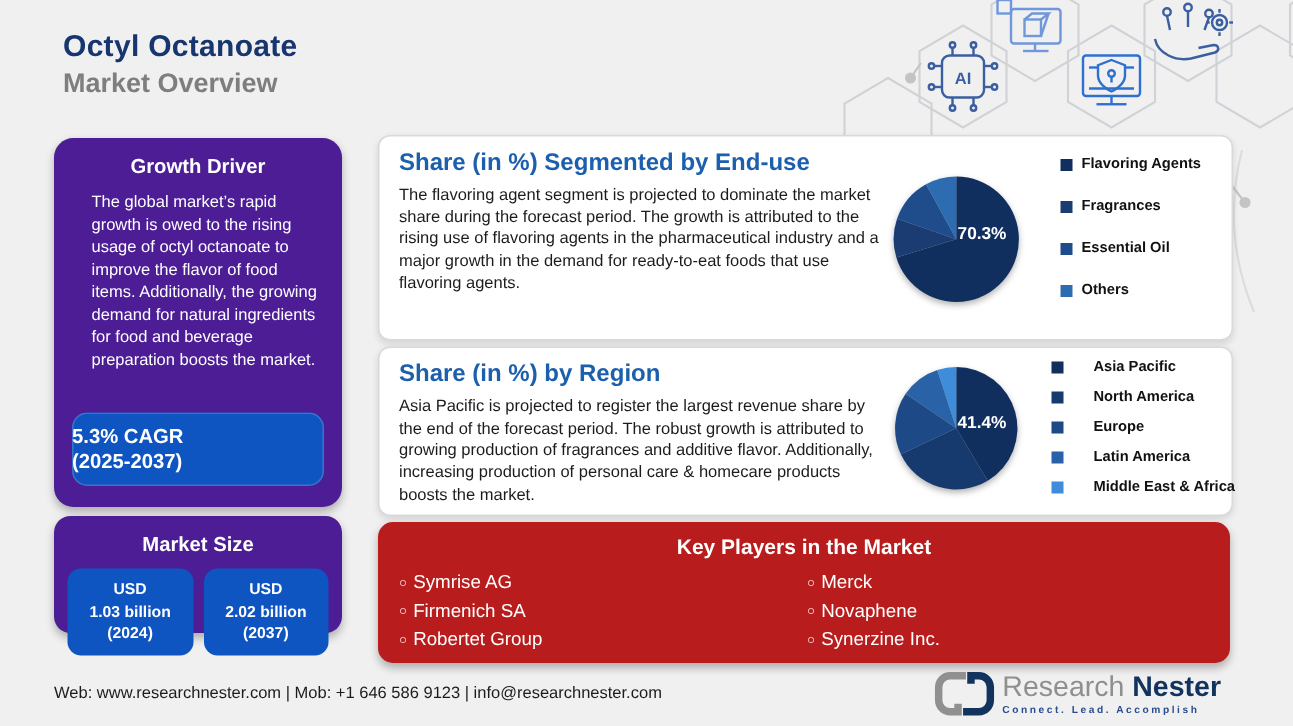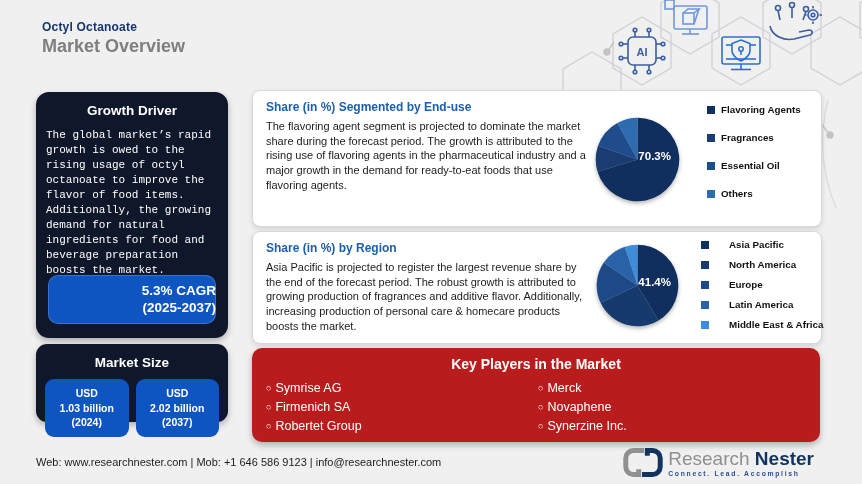--- a/index.html
+++ b/index.html
@@ -2,41 +2,41 @@
 <html><head>
 <meta charset="utf-8">
 <style>
   html,body{margin:0;padding:0;background:#f0f0f0;}
   .stage{position:relative;width:862px;height:484px;background:#f0f0f0;overflow:hidden;
          font-family:"Liberation Sans",sans-serif;}
   
   .decor{position:absolute;top:0;right:0;z-index:0;}
   
   .header{position:absolute;left:42px;top:20px;z-index:3;}
-  .title-main{font-size:12px;font-weight:bold;color:#17356e;letter-spacing:.2px;}
+  .title-main{font-size:20px;font-weight:bold;color:#17356e;letter-spacing:.2px;}
   .title-sub{font-size:18px;font-weight:bold;color:#7e7e7e;margin-top:2px;}
   
-  .navy-box{position:absolute;background:#0f172a;border-radius:13px;color:#fff;z-index:2;
+  .navy-box{position:absolute;background:#4c1d95;border-radius:13px;color:#fff;z-index:2;
             box-shadow:0 3px 6px rgba(0,0,0,.28);}
   #growth-box{left:36px;top:92px;width:192px;height:246px;}
   .box-title{text-align:center;font-weight:bold;font-size:13.5px;padding-top:11px;}
-  .box-body{font-size:11px;line-height:1.36;padding:10px 13px 0 10px;font-family:Liberation Mono, monospace;}
+  .box-body{font-size:11px;line-height:1.36;padding:10px 13px 0 25px;}
   .cagr-btn{position:absolute;left:12px;right:12px;bottom:14px;background:#0f55c2;border-radius:10px;
-            text-align:right;font-weight:bold;font-size:13.5px;line-height:1.3;padding:7px 0;
+            text-align:left;font-weight:bold;font-size:13.5px;line-height:1.3;padding:7px 0;
             box-shadow:inset 0 0 0 1px rgba(255,255,255,.18);}
   #marketsize-box{left:36px;top:344px;width:192px;height:78px;border-radius:11px;}
   .ms-row{display:flex;gap:7px;padding:9px 9px 0 9px;}
   .ms-item{flex:1;background:#0f55c2;border-radius:9px;text-align:center;font-weight:bold;
            font-size:10.5px;line-height:1.4;padding:7px 2px;}
   
   .card{position:absolute;left:252px;width:568px;background:#fff;border:1px solid #d9d9d9;
         border-radius:8px;box-shadow:0 2px 5px rgba(0,0,0,.12);z-index:2;}
   #card-enduse{top:90px;height:135px;}
   #card-region{top:231px;height:111px;}
-  .card-title{font-size:12px;font-weight:bold;color:#1b5fad;padding:9px 0 0 13px;}
+  .card-title{font-size:16px;font-weight:bold;color:#1b5fad;padding:9px 0 0 13px;}
   .card-body{font-size:11px;color:#1c1c1c;line-height:1.33;padding:5px 0 0 13px;width:328px;}
   
   .pie-wrap{position:absolute;z-index:3;}
   #pie-wrap-0{left:594px;top:116px;width:87px;height:87px;}
   #pie-wrap-1{left:595px;top:243px;width:85px;height:85px;}
   .pie-wrap svg{width:100%;height:100%;filter:drop-shadow(0 2px 2px rgba(0,0,0,.3));}
   .pie-label{position:absolute;left:51%;top:39%;color:#fff;font-weight:bold;font-size:11.5px;}
   .legend{position:absolute;z-index:3;}
   #legend-0{left:707px;top:104px;}
   #legend-0 .legend-item{margin-bottom:17px;}

